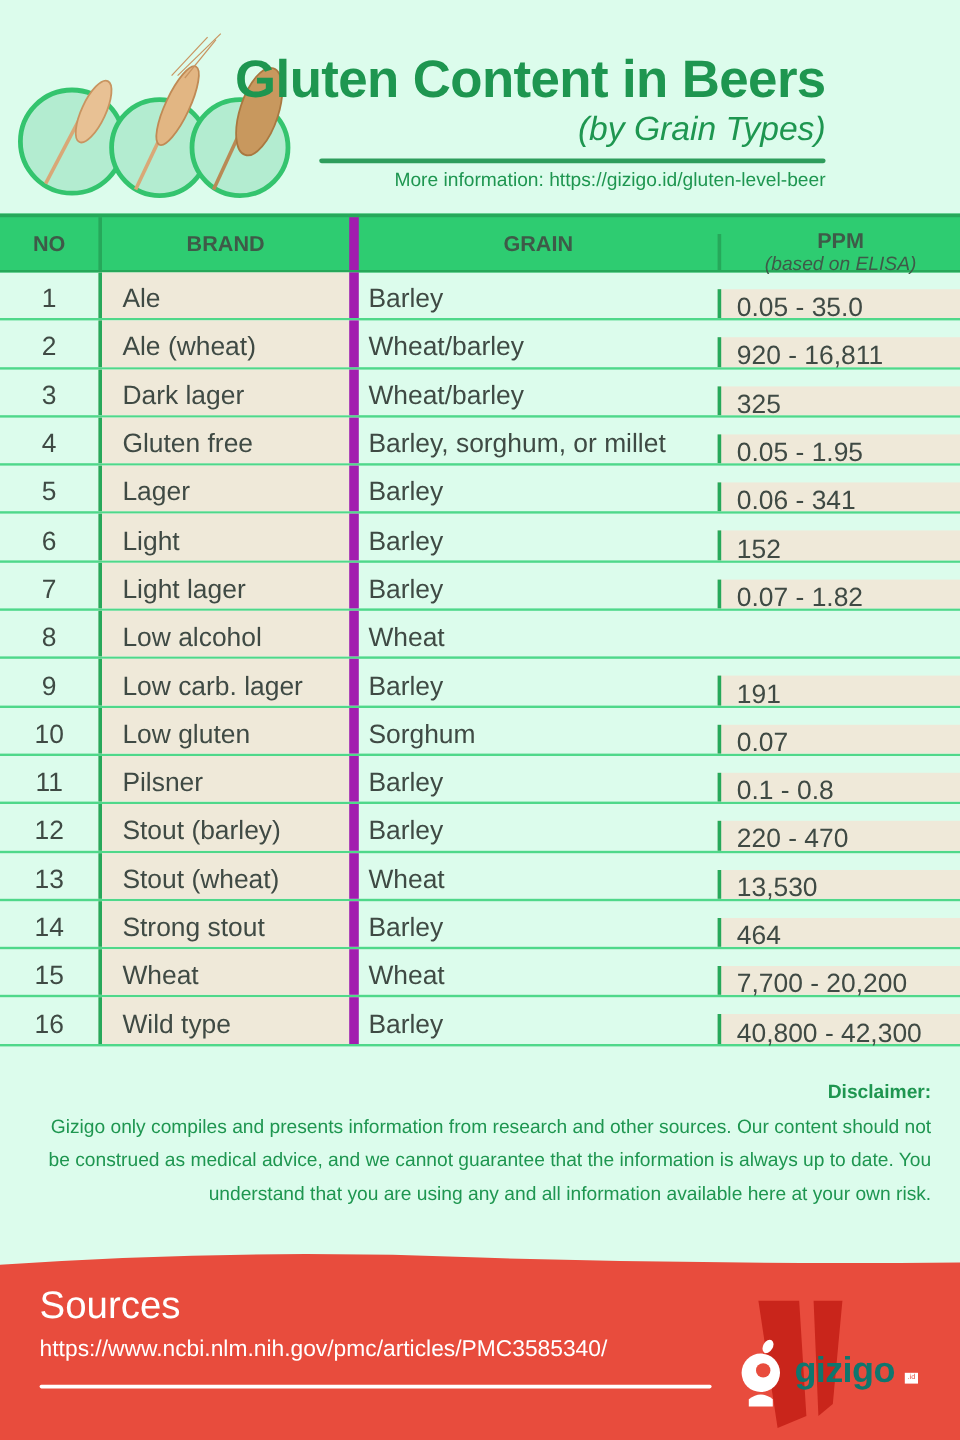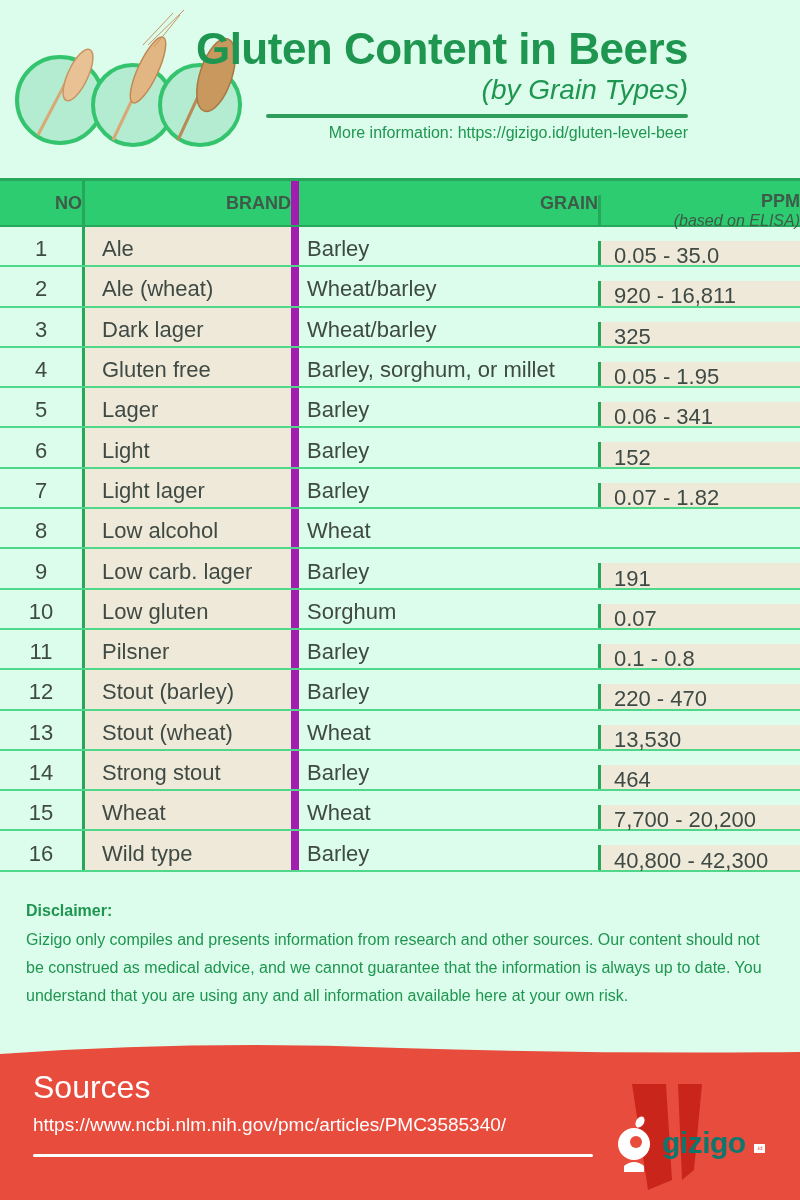--- a/index.html
+++ b/index.html
@@ -4,21 +4,21 @@
 <style>
   * { box-sizing: border-box; margin: 0; padding: 0; }
   html, body { width: 800px; height: 1200px; overflow: hidden; }
   body {
     background: #dcfcec;
     font-family: "Liberation Sans", "DejaVu Sans", sans-serif;
     position: relative;
     color: #3f4a44;
   }
   
-  .header { position: absolute; left: 0; top: 0; width: 716px; height: 170px; }
+  .header { position: absolute; left: 0; top: 18px; width: 716px; height: 170px; }
   .logo-art { position: absolute; left: 8px; top: 5px; width: 240px; height: 150px; }
   .title {
     position: absolute; right: 28px; top: 24px;
     font-size: 44px; font-weight: bold; color: #1e9650;
     letter-spacing: -0.5px; white-space: nowrap;
   }
   .subtitle {
     position: absolute; right: 28px; top: 74px;
     font-size: 28px; font-style: italic; color: #1e9650; white-space: nowrap;
   }
@@ -30,36 +30,36 @@
     position: absolute; right: 28px; top: 124px;
     font-size: 16px; color: #1e9650; white-space: nowrap;
   }
   
   .table { position: absolute; left: 0; top: 178px; width: 800px; }
   .thead {
     height: 49px; background: #2ecc71; display: flex;
     border-top: 3px solid #26a85a; border-bottom: 2px solid #26a85a;
   }
   .th {
-    display: flex; flex-direction: column; align-items: flex-end; justify-content: center;
+    display: flex; flex-direction: column; align-items: center; justify-content: center;
     font-weight: bold; font-size: 18px; color: #3e5a48;
   }
   .th .sub { font-weight: normal; font-style: italic; font-size: 16px; color: #3e5a48; }
   .c-no { width: 82px; }
   .c-brand { width: 209px; border-left: 3px solid #26a85a; }
   .c-grain { width: 307px; border-left: 8px solid #a21caf; }
   .c-ppm { width: 202px; border-left: 3px solid #26a85a; margin-top: 14px; }
   .row { display: flex; height: 40.3px; border-bottom: 2px solid #4fd88a; }
   .td { display: flex; align-items: center; font-size: 22px; color: #3f4a44; padding-top: 6px; }
   .td.c-no { justify-content: center; padding-left: 0; }
   .td.c-brand { background: #efe9d9; padding-left: 17px; }
   .td.c-grain { padding-left: 8px; }
   .td.c-ppm { background: #efe9d9; padding-left: 13px; text-align: right; }
   
-  .disclaimer { position: absolute; left: 26px; top: 902px; width: 750px; }
+  .disclaimer { position: absolute; left: 26px; top: 902px; width: 750px; text-align: right; }
   .disc-title { font-size: 16px; font-weight: bold; color: #1e9650; margin-bottom: 6px; }
   .disc-text { font-size: 16px; line-height: 28px; color: #1e9650; }
   
   .footer { position: absolute; left: 0; top: 1040px; width: 800px; height: 160px; }
   .footer svg.bg { position: absolute; left: 0; top: 0; }
   .src-title {
     position: absolute; left: 33px; top: 29px;
     font-size: 32px; font-weight: normal; color: #ffffff;
   }
   .src-url {

